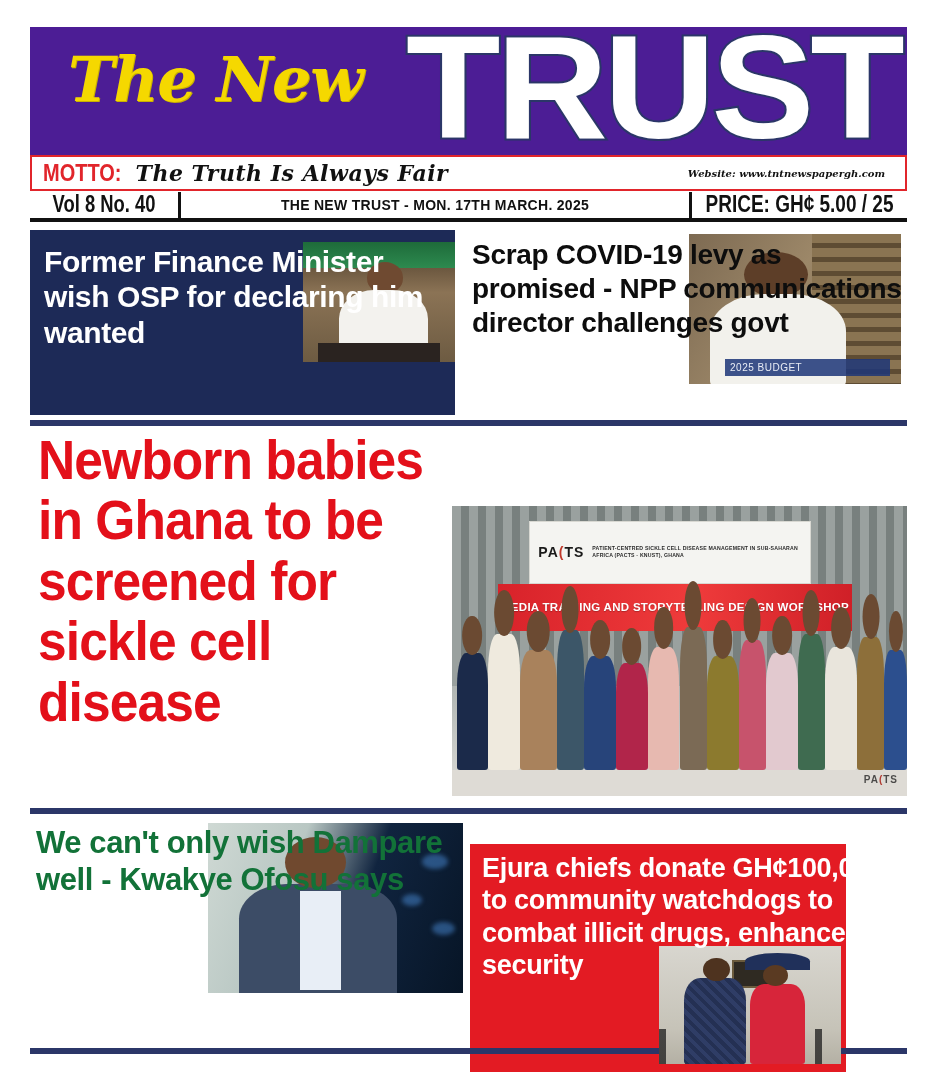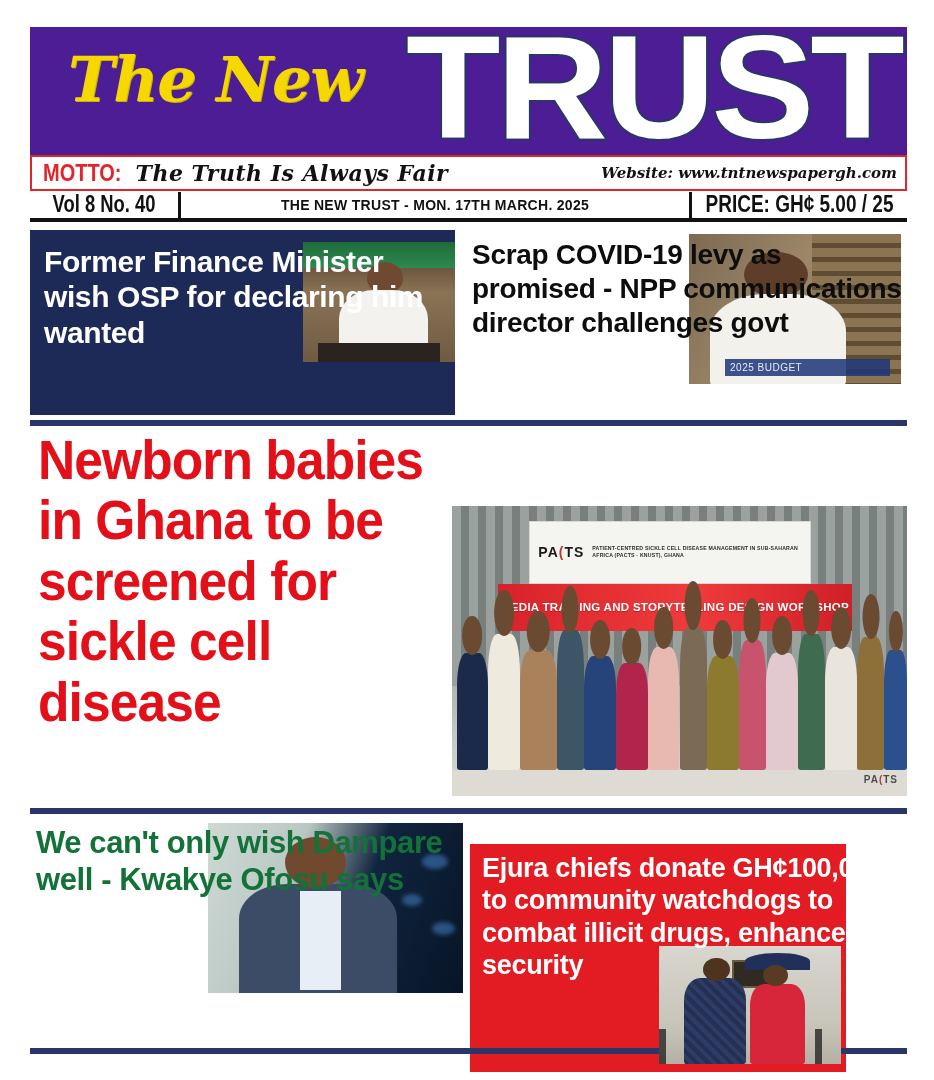--- a/index.html
+++ b/index.html
@@ -81,26 +81,26 @@
     color: #111111;
     font-family: "DejaVu Serif", serif;
     font-style: italic;
     font-weight: bold;
     font-size: 22px;
     letter-spacing: 0.5px;
     white-space: nowrap;
   }
   .motto-website {
     position: absolute;
-    right: 8px;
+    right: 20px;
     color: #111111;
     font-family: "DejaVu Serif", serif;
     font-style: italic;
     font-weight: bold;
-    font-size: 15px;
+    font-size: 10px;
     white-space: nowrap;
   }
 
   
   .info-bar {
     position: absolute;
     left: 30px; top: 191px;
     width: 877px; height: 31px;
     background: #ffffff;
     border-bottom: 4px solid #111111;

